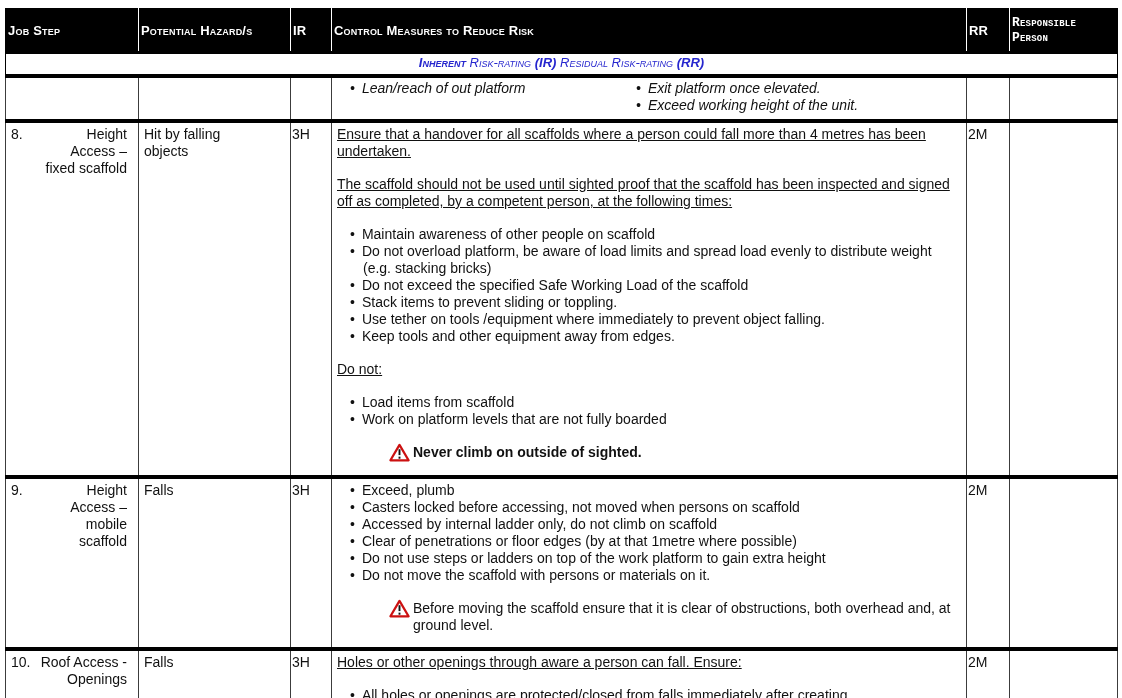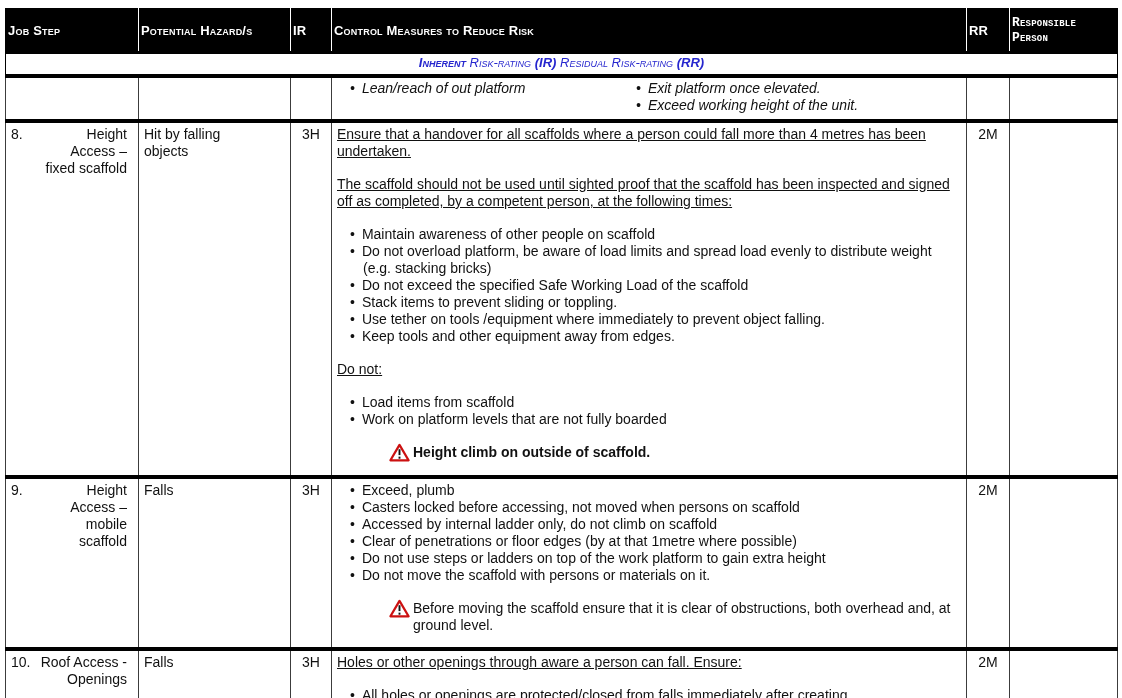--- a/index.html
+++ b/index.html
@@ -53,21 +53,21 @@
   tbody tr.cont-row td { border-bottom: 4px solid #000; height: 36px; padding-top: 2px; }
   tbody tr.data-row-8 td, tbody tr.data-row-9 td { border-bottom: 4px solid #000; }
   tbody tr.data-row-8  { height: 356px; }
   tbody tr.data-row-9  { height: 172px; }
   tbody tr.data-row-10 { height: 56px; }
 
   .stepwrap { display: flex; }
   .stepnum { flex: none; width: 28px; }
   .steptext { width: 88px; text-align: right; }
   .hazard-cell { padding-right: 40px; }
-  .ir-cell, .rr-cell { text-align: center; padding-left: 1px; padding-right: 1px; }
+  .ir-cell, .rr-cell { text-align: left; padding-left: 1px; padding-right: 1px; }
 
   .two-col { display: flex; font-style: italic; }
   .two-col .colL { width: 260px; flex: none; }
 
   .blocks p { margin: 0 0 16px 0; text-decoration: underline; }
   ul.bullets { list-style: none; margin: 0 0 16px 0; padding: 0 0 0 26px; }
   ul.bullets li { text-indent: -13px; }
   ul.bullets li::before { content: "\2022"; padding-right: 7px; }
   .two-col ul.bullets { margin: 0; }
 
@@ -152,21 +152,21 @@
               <ul class="bullets">
                 <li>Load items from scaffold</li>
                 <li>Work on platform levels that are not fully boarded</li>
               </ul>
               <div class="warn bold">
                 <svg width="21" height="19" viewBox="0 0 24 22">
                   <path d="M12 2.2 L22.5 20 H1.5 Z" fill="#ffffff" stroke="#CC1111" stroke-width="2.6" stroke-linejoin="round"></path>
                   <rect x="10.9" y="7.2" width="2.2" height="6.8" fill="#101010"></rect>
                   <rect x="10.9" y="15.8" width="2.2" height="2.4" fill="#101010"></rect>
                 </svg>
-                <span>Height climb on outside of scaffold.</span>
+                <span>Never climb on outside of sighted.</span>
               </div>
             </div>
           </td>
         <td class="rr-cell">2M</td>
         <td></td>
       </tr>
 
       <tr class="data-row-9">
         <td>
           <div class="stepwrap">

